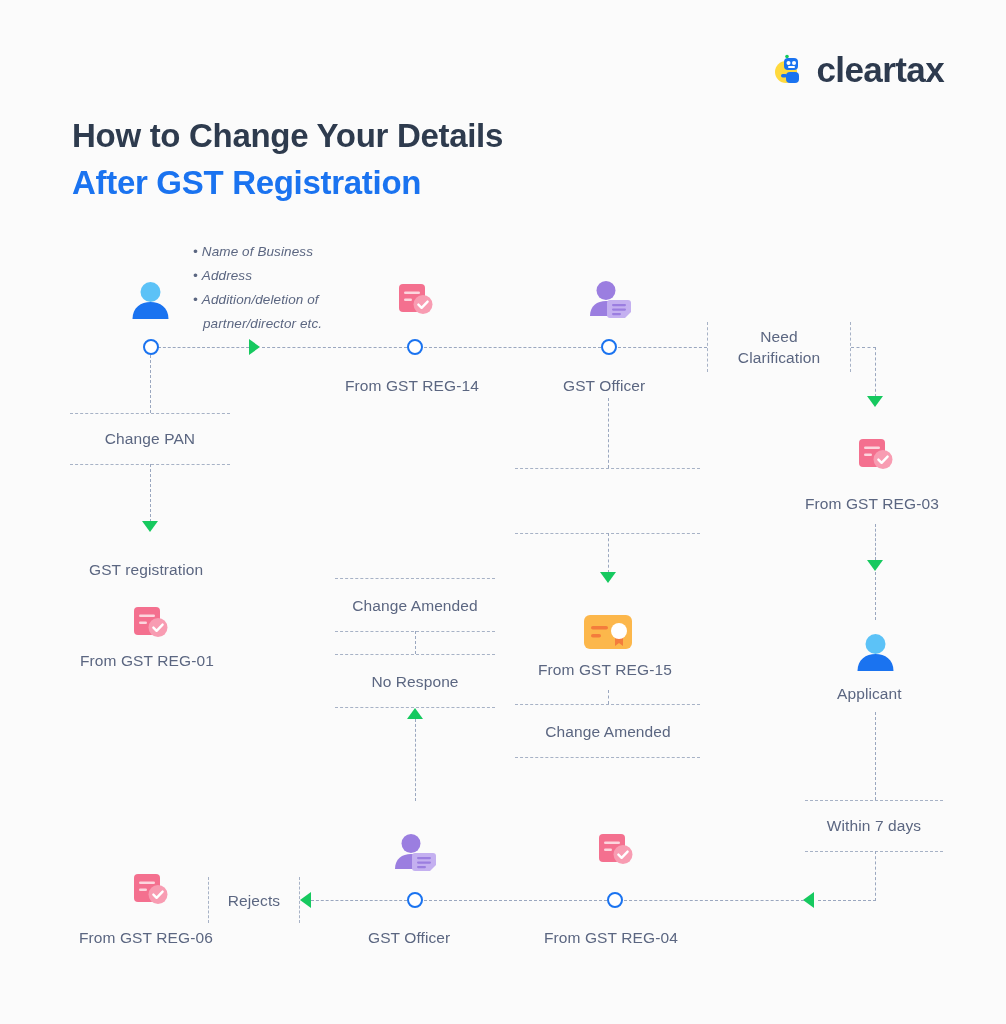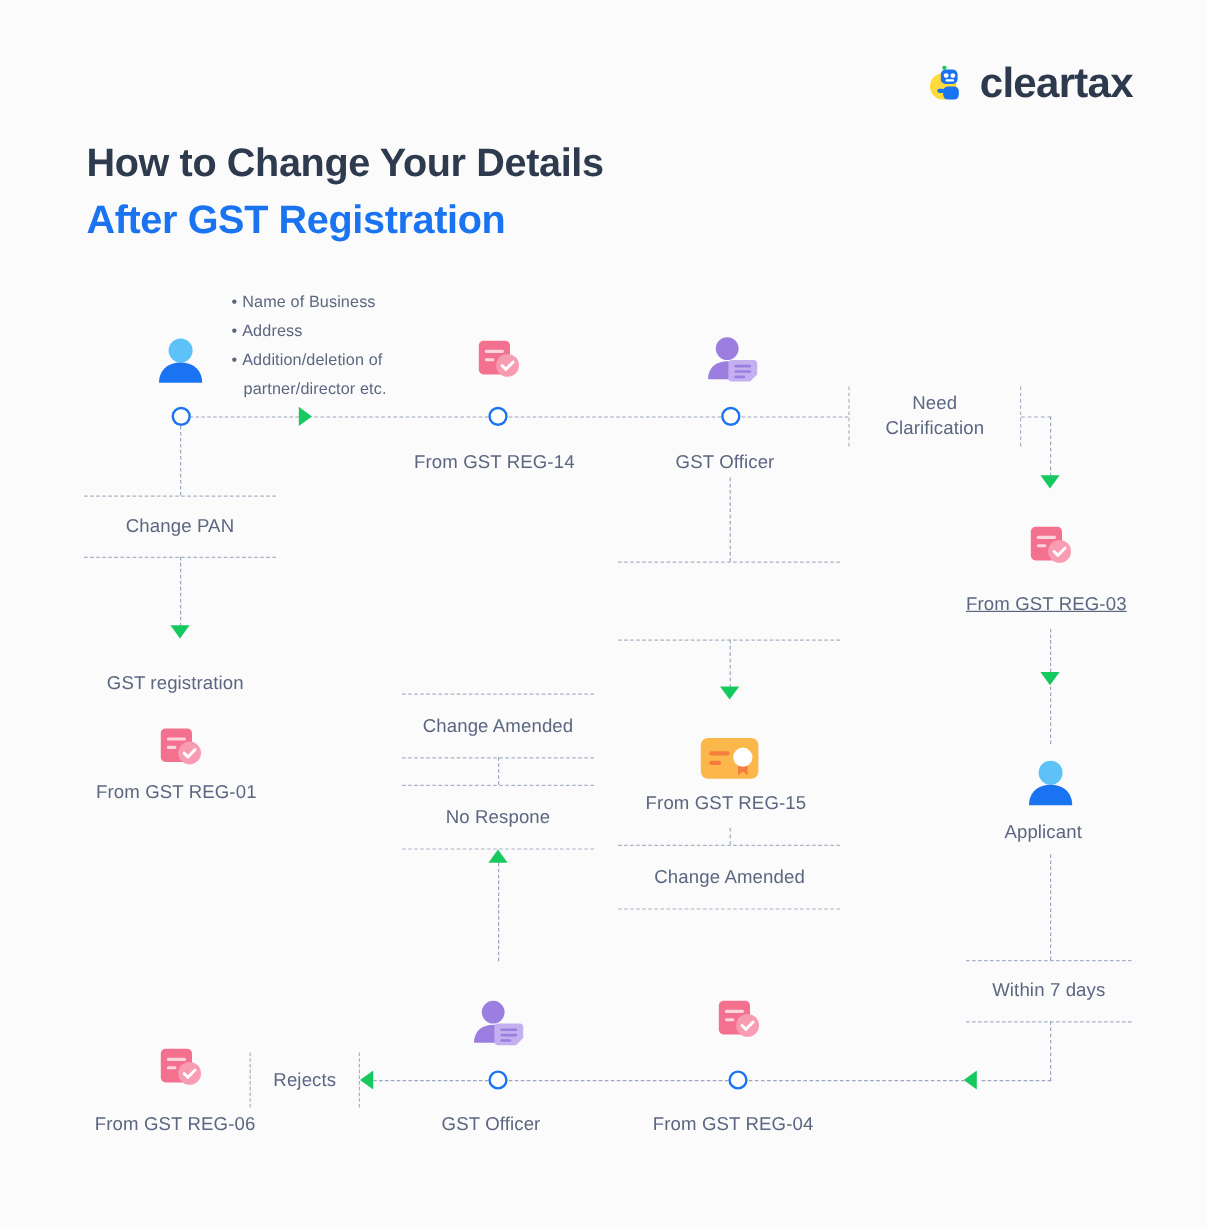--- a/index.html
+++ b/index.html
@@ -69,21 +69,21 @@
     letter-spacing: 0.1px;
     line-height: 21px;
   }
   .bullets {
     position: absolute;
     font-size: 13.5px;
     color: #5b6681;
     line-height: 24px;
     letter-spacing: 0.1px;
   }
-  .bullets .b-row { white-space: nowrap; }
+  .bullets .b-row { white-space: nowrap; font-style: italic; }
   .bullets .b-dot { margin-right: 4px; }
   .bullets .b-sub { display: block; padding-left: 10px; white-space: nowrap; }
 
   
   .hline {
     position: absolute;
     height: 0;
     border-top: 1.6px dashed #9aa7bf;
   }
   .vline {
@@ -232,21 +232,21 @@
 
   <span class="icon" style="left:856px; top:436px;">
     <svg width="40" height="40" viewBox="0 0 40 40">
       <rect x="3" y="3" width="26" height="28" rx="4" fill="#f4708f"></rect>
       <rect x="8" y="10.5" width="16" height="2.6" rx="1.3" fill="#fcd6de"></rect>
       <rect x="8" y="17.5" width="8" height="2.6" rx="1.3" fill="#fcd6de"></rect>
       <circle cx="27" cy="23.5" r="9.5" fill="#f89cb2"></circle>
       <path d="M22.4 23.6 l3.2 3.2 l6.0 -6.2" stroke="#ffffff" stroke-width="2.4" fill="none" stroke-linecap="round" stroke-linejoin="round"></path>
     </svg>
   </span>
-  <div class="node-label" style="left:805px; top:495px;text-decoration:underline;">From GST REG-03</div>
+  <div class="node-label" style="left:805px; top:495px;">From GST REG-03</div>
   <div class="vline" style="left:875px; top:524px; height:36px;"></div>
   <div class="arrow down" style="left:867px; top:560px;"></div>
   <div class="vline" style="left:875px; top:572px; height:48px;"></div>
 
   <span class="icon" style="left:853px; top:630px;">
     <svg width="45" height="45" viewBox="0 0 45 45">
       <circle cx="22.5" cy="14" r="10" fill="#5cc2f7"></circle>
       <path d="M4.5 41 C4.5 29.5 13 24 22.5 24 C32 24 40.5 29.5 40.5 41 Z" fill="#1a73f0"></path>
     </svg>
   </span>

